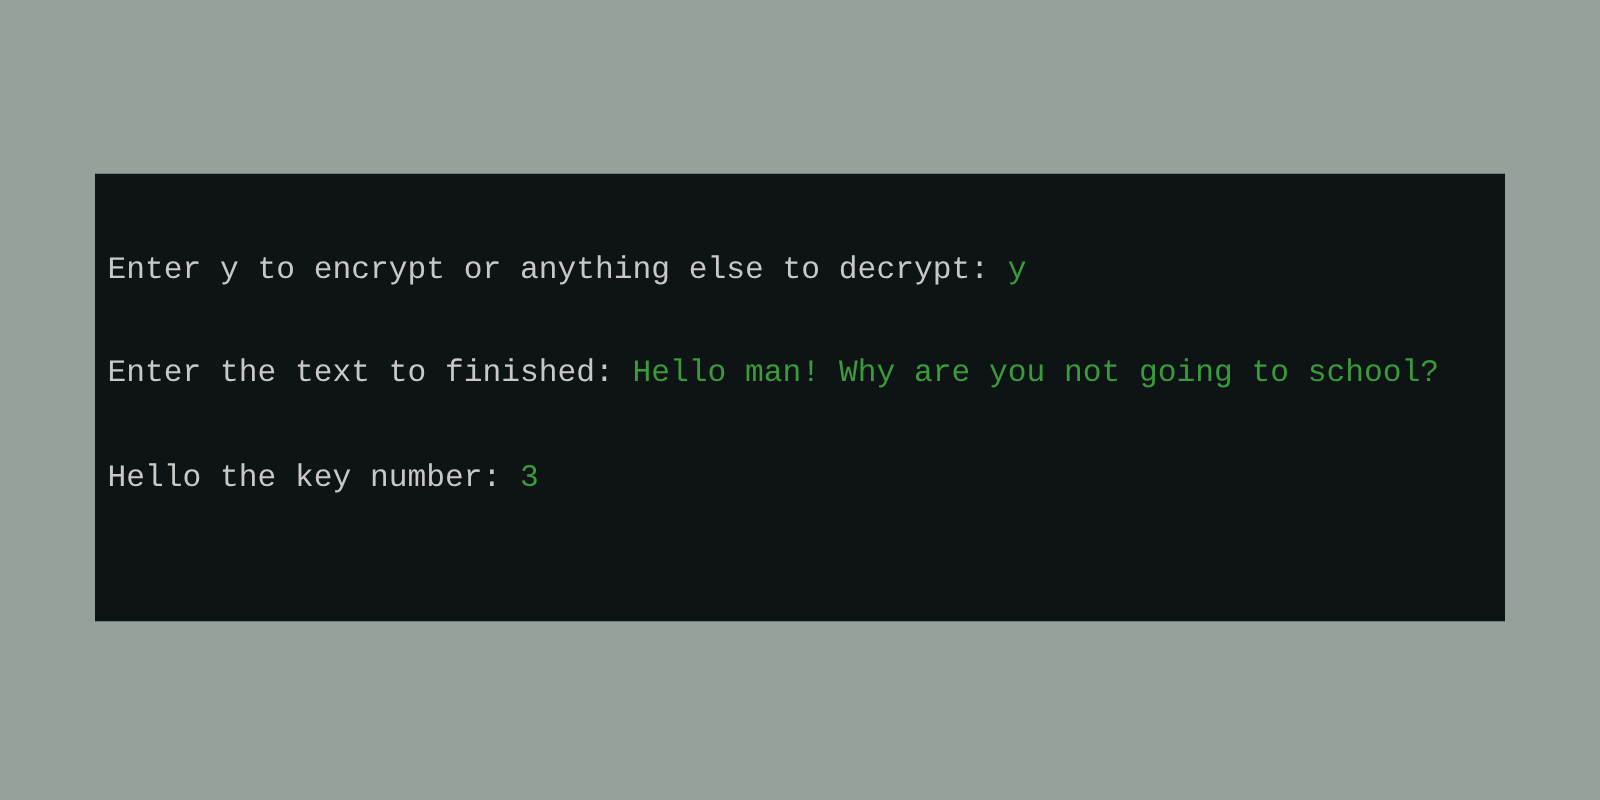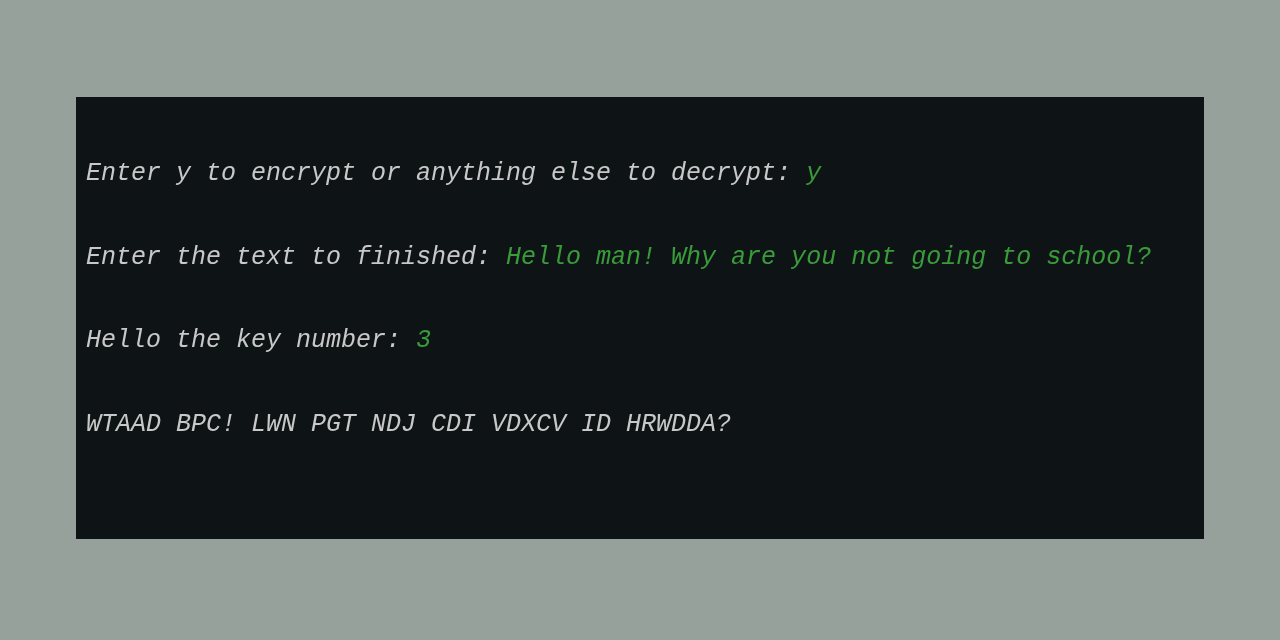--- a/index.html
+++ b/index.html
@@ -1,19 +1,18 @@
 <!DOCTYPE html>
 <html><head>
   <meta charset="utf-8">
   <style>
     * {
       margin: 0;
       padding: 0;
       box-sizing: border-box;
-      font-style: italic;
     }
     body {
       width: 1280px;
       height: 640px;
       background-color: #96a19b;
       display: flex;
       align-items: center;
       justify-content: center;
       overflow: hidden;
     }
@@ -42,15 +41,14 @@
       display: block;
     }
   </style>
 </head>
 <body>
 
 <div class="console-window">
 <span class="line"><span class="prompt">Enter y to encrypt or anything else to decrypt: </span><span class="input-text">y</span></span>
 <span class="line"><span class="prompt">Enter the text to finished: </span><span class="input-text">Hello man! Why are you not going to school?</span></span>
 <span class="line"><span class="prompt">Hello the key number: </span><span class="input-text">3</span></span>
-<span class="line output-line">WTAAD BPC! LWN PGT NDJ CDI VDXCV ID HRWDDA?</span>
 <span class="line"></span>
 </div>
 
 </body></html>

